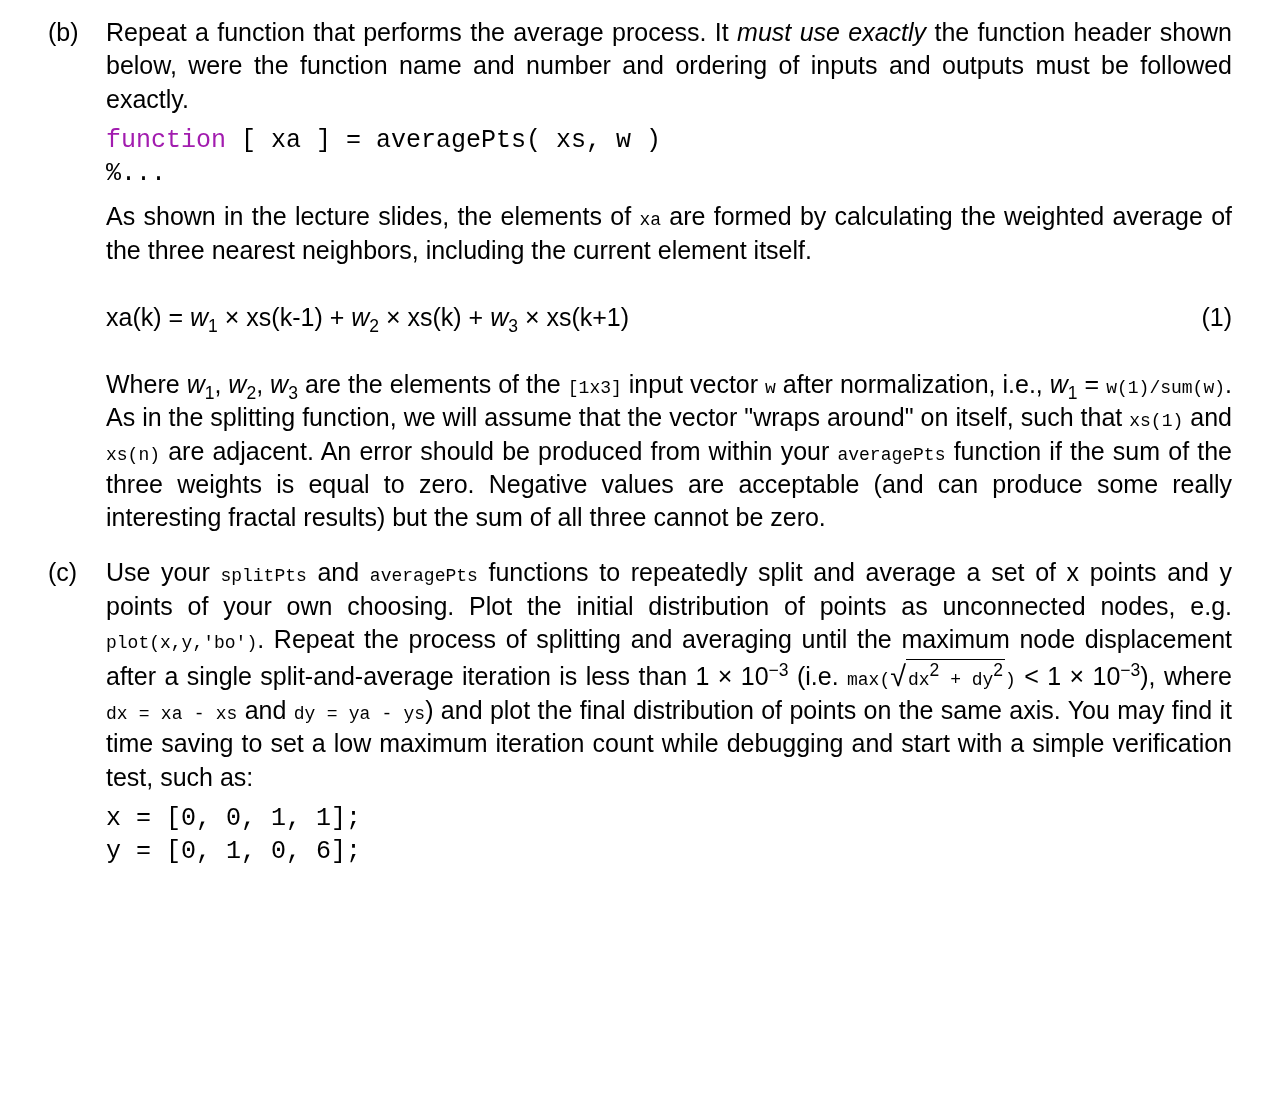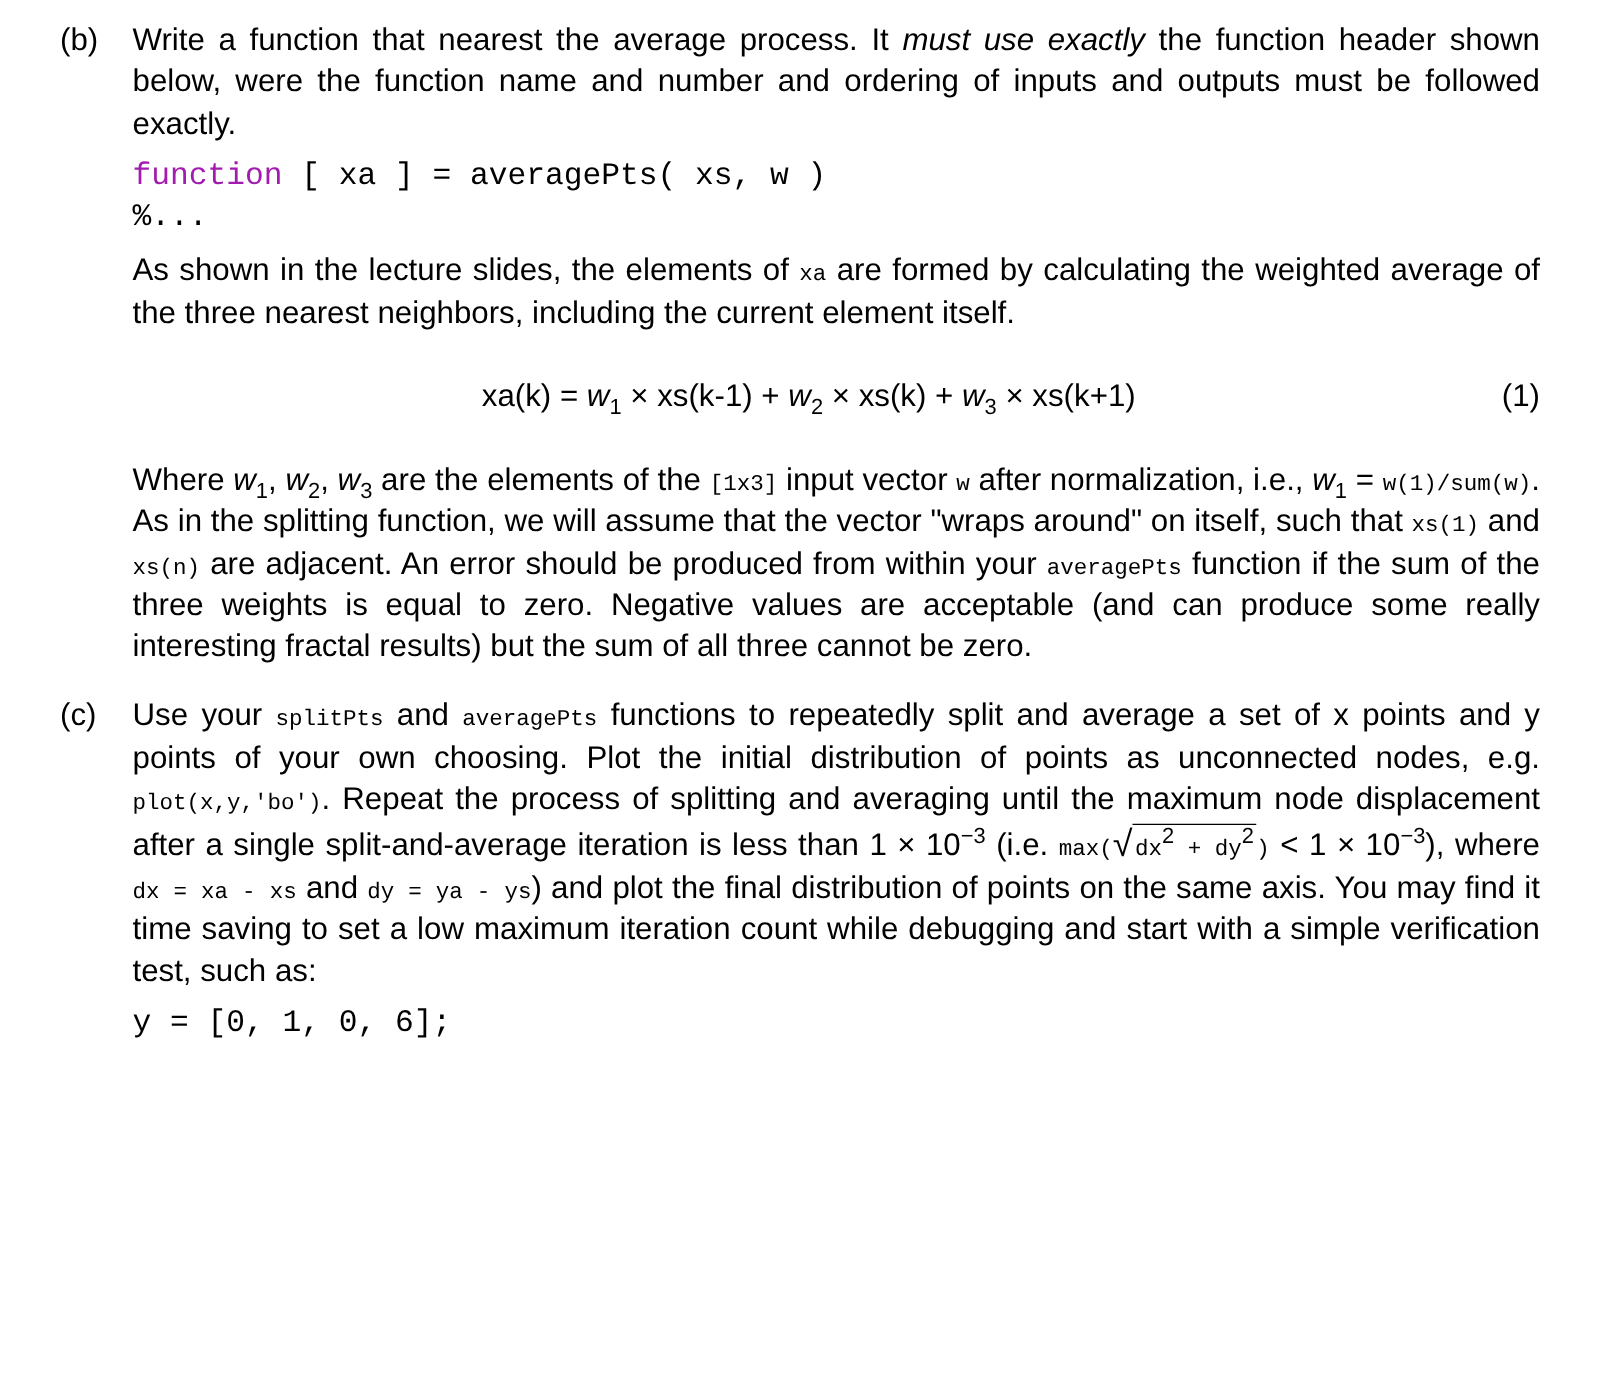--- a/index.html
+++ b/index.html
@@ -48,21 +48,21 @@
     margin: 6px 0 10px 0;
     font-size: 25px;
   }
   .eq-wrap {
     display: flex;
     align-items: center;
     margin: 34px 0 34px 0;
   }
   .eq-body {
     flex: 1;
-    text-align: center;
+    text-align: left;
     font-family: "Helvetica Neue", Helvetica, Arial, sans-serif;
   }
   .eq-num {
     width: 44px;
     text-align: right;
   }
   .sub {
     font-size: 0.7em;
     vertical-align: sub;
     line-height: 0;
@@ -92,21 +92,21 @@
 </head>
 <body>
 
 <div class="page">
 
   <div class="item">
     <div class="marker">(b)</div>
     <div class="content">
 
       <div class="para">
-        <span>Write a function that nearest the average process. It </span><i>must use exactly</i><span> the function header shown below, were the function name and number and ordering of inputs and outputs must be followed exactly.</span>
+        <span>Repeat a function that performs the average process. It </span><i>must use exactly</i><span> the function header shown below, were the function name and number and ordering of inputs and outputs must be followed exactly.</span>
       </div>
 
       <div class="codeblock">
         <span class="kw">function</span><span> [ xa ] = averagePts( xs, w )</span><br>
         <span>%...</span>
       </div>
 
       <div class="para">
         <span>As shown in the lecture slides, the elements of </span><span class="tt">xa</span><span> are formed by calculating the weighted average of the three nearest neighbors, including the current element itself.</span>
       </div>
@@ -127,19 +127,20 @@
 
   <div class="item">
     <div class="marker">(c)</div>
     <div class="content">
 
       <div class="para">
         <span>Use your </span><span class="tt">splitPts</span><span> and </span><span class="tt">averagePts</span><span> functions to repeatedly split and average a set of x points and y points of your own choosing. Plot the initial distribution of points as unconnected nodes, e.g. </span><span class="tt">plot(x,y,'bo')</span><span>. Repeat the process of splitting and averaging until the maximum node displacement after a single split-and-average iteration is less than 1 × 10</span><span class="sup">−3</span><span> (i.e. </span><span class="tt">max(</span><span class="sqrt"><span class="sign">√</span><span class="arg"><span class="tt">dx</span><span class="sup">2</span><span class="tt"> + dy</span><span class="sup">2</span></span></span><span class="tt">)</span><span> &lt; 1 × 10</span><span class="sup">−3</span><span>), where </span><span class="tt">dx = xa - xs</span><span> and </span><span class="tt">dy = ya - ys</span><span>) and plot the final distribution of points on the same axis. You may find it time saving to set a low maximum iteration count while debugging and start with a simple verification test, such as:</span>
       </div>
 
       <div class="codeblock">
+        <div>x = [0, 0, 1, 1];</div>
         <div>y = [0, 1, 0, 6];</div>
       </div>
 
     </div>
   </div>
 
 </div>
 
 </body></html>

